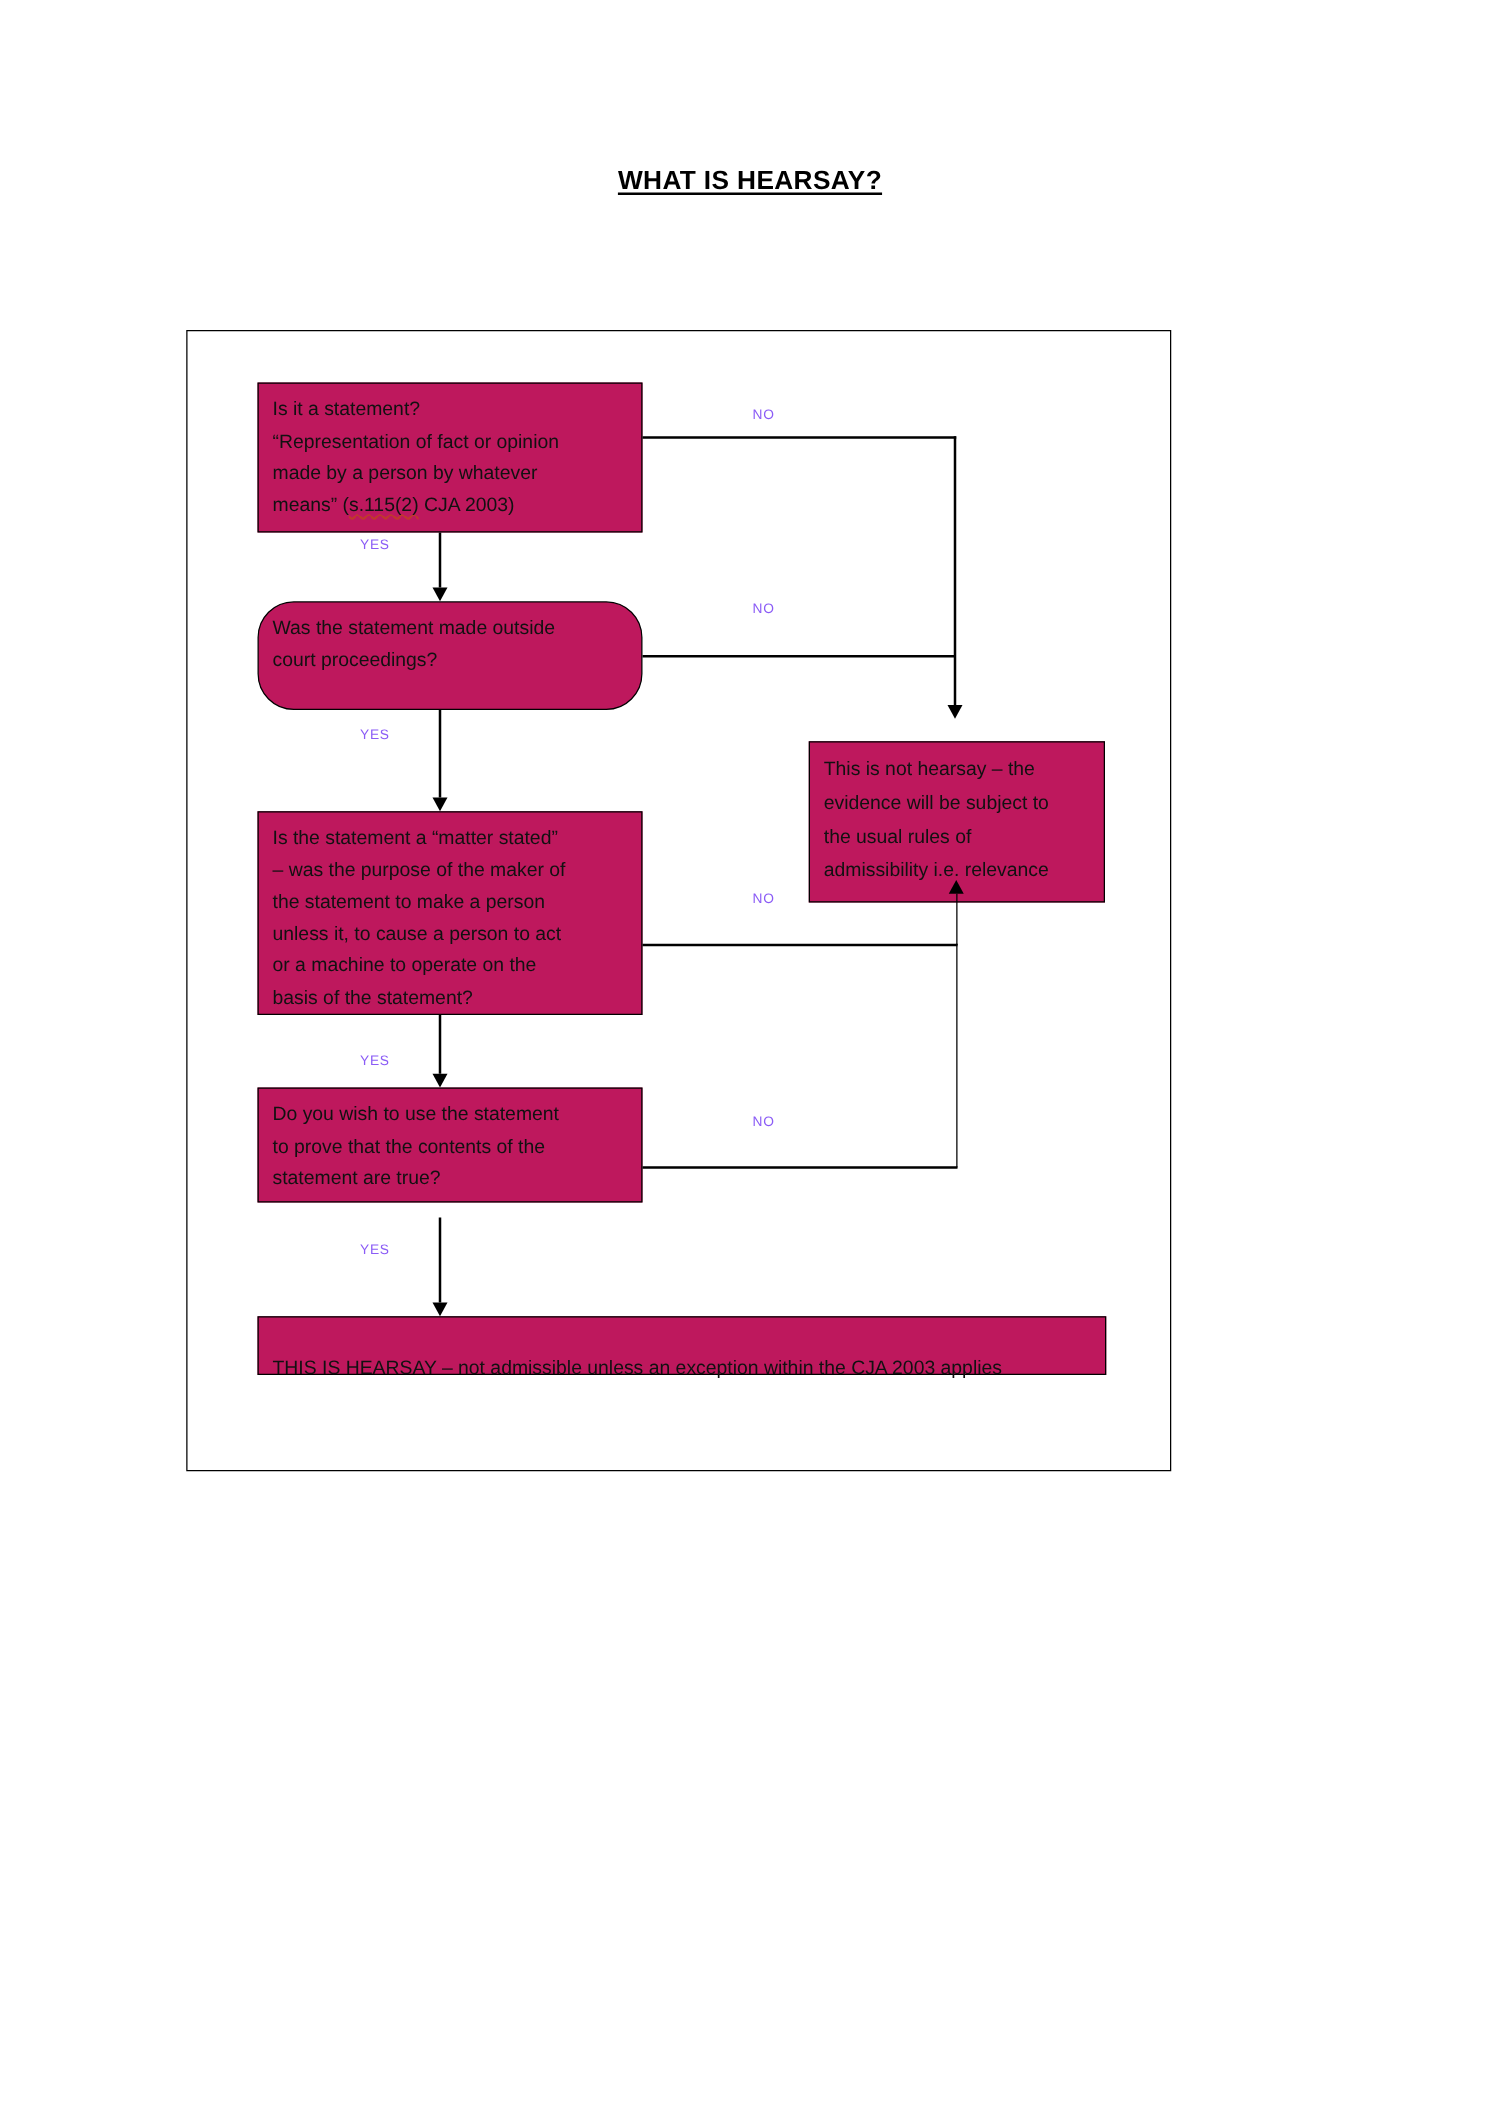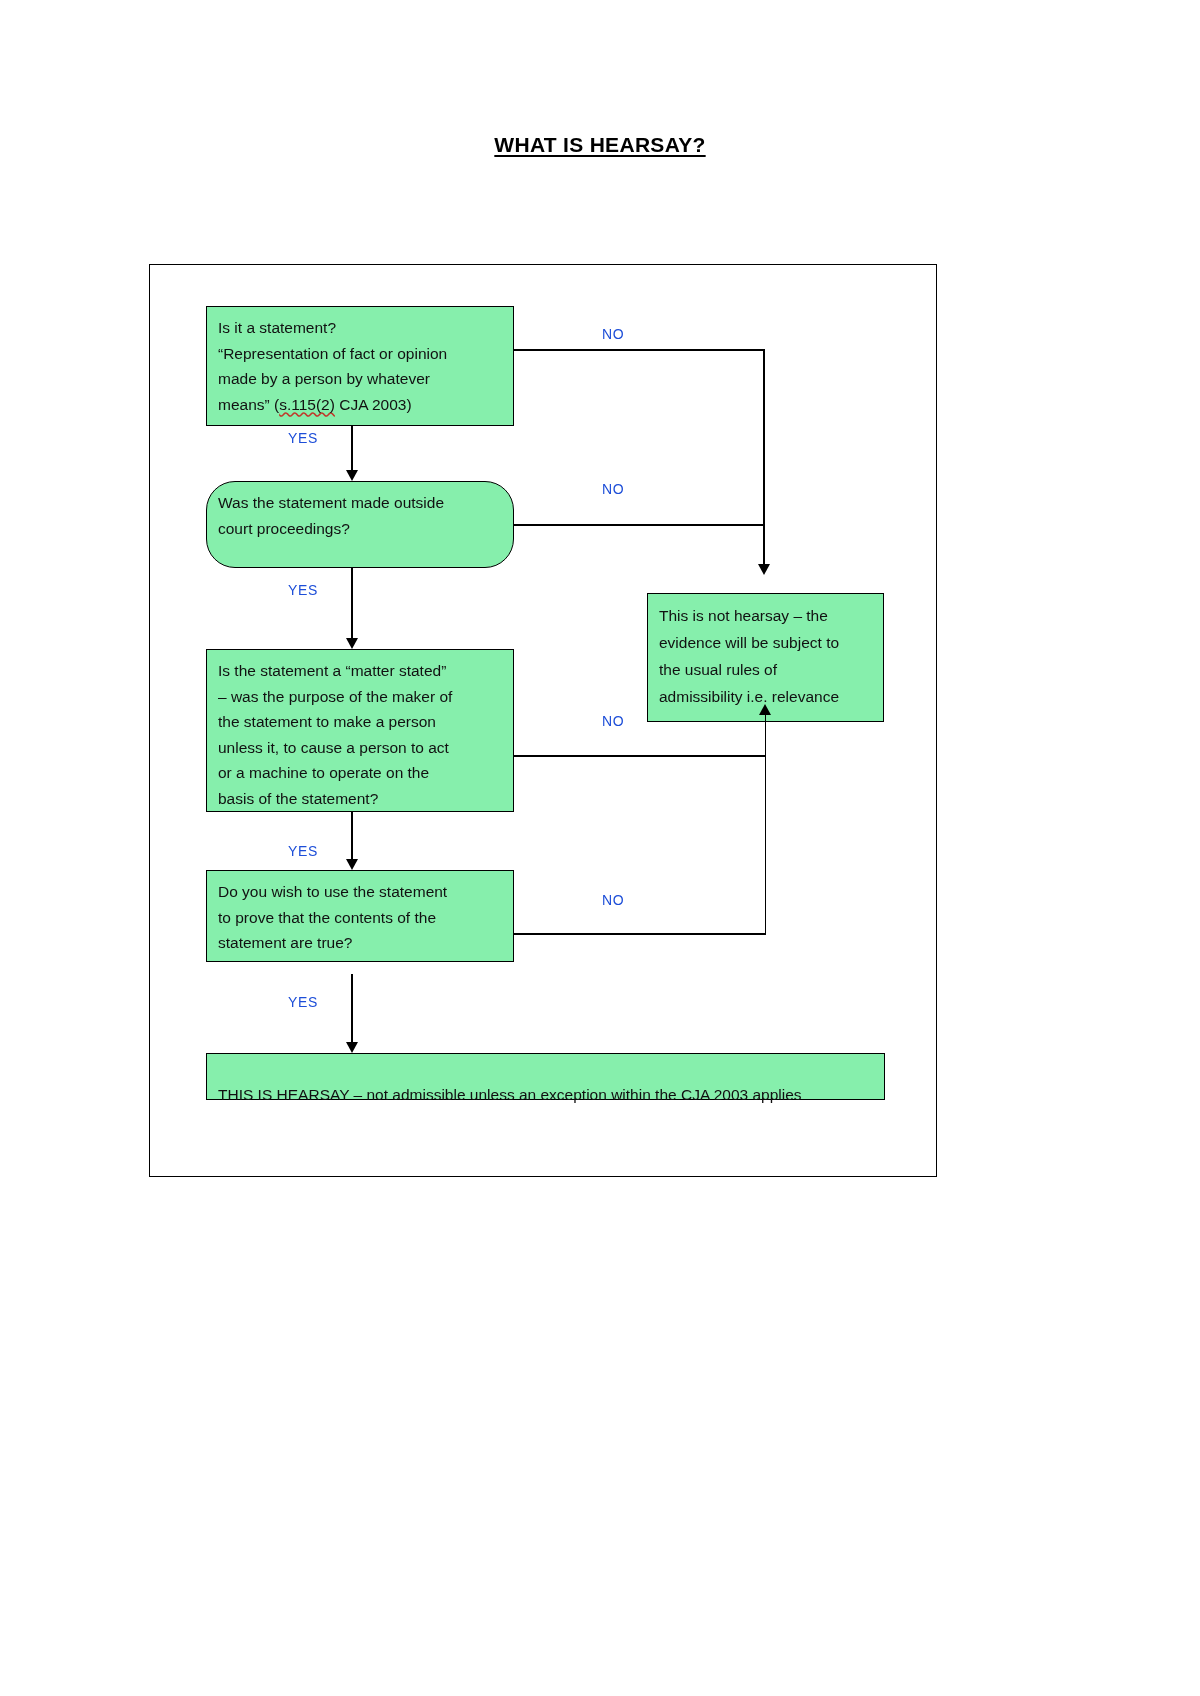--- a/index.html
+++ b/index.html
@@ -40,21 +40,21 @@
     border: 1.5px solid #000000;
     box-sizing: border-box;
     background: #ffffff;
   }
 
   
   .flow-box {
     position: absolute;
     border: 1.3px solid #000000;
     box-sizing: border-box;
-    background: #86efac;
+    background: #be185d;
     font-size: 15.5px;
     line-height: 25.5px;
     color: #111111;
     padding: 8px 10px 6px 11px;
     white-space: pre-line;
   }
 
   .box-q1 { left: 56px;  top: 41px;  width: 308px; height: 120px; }
   .box-q2 { left: 56px;  top: 216px; width: 308px; height: 87px; border-radius: 29px;  }
   .box-q3 { left: 56px;  top: 384px; width: 308px; height: 163px; }
@@ -101,22 +101,22 @@
     position: absolute;
     width: 0; height: 0;
     border-left: 6.5px solid transparent;
     border-right: 6.5px solid transparent;
     border-bottom: 11px solid #000000;
   }
 
   
   .edge-label {
     position: absolute;
-    font-size: 14px;
-    color: #1d4ed8;
+    font-size: 11px;
+    color: #8b5cf6;
     letter-spacing: 0.6px;
   }
 </style>
 </head>
 <body>
 
 <div id="page-title">WHAT IS HEARSAY?</div>
 
 <div id="chart-frame">
 

